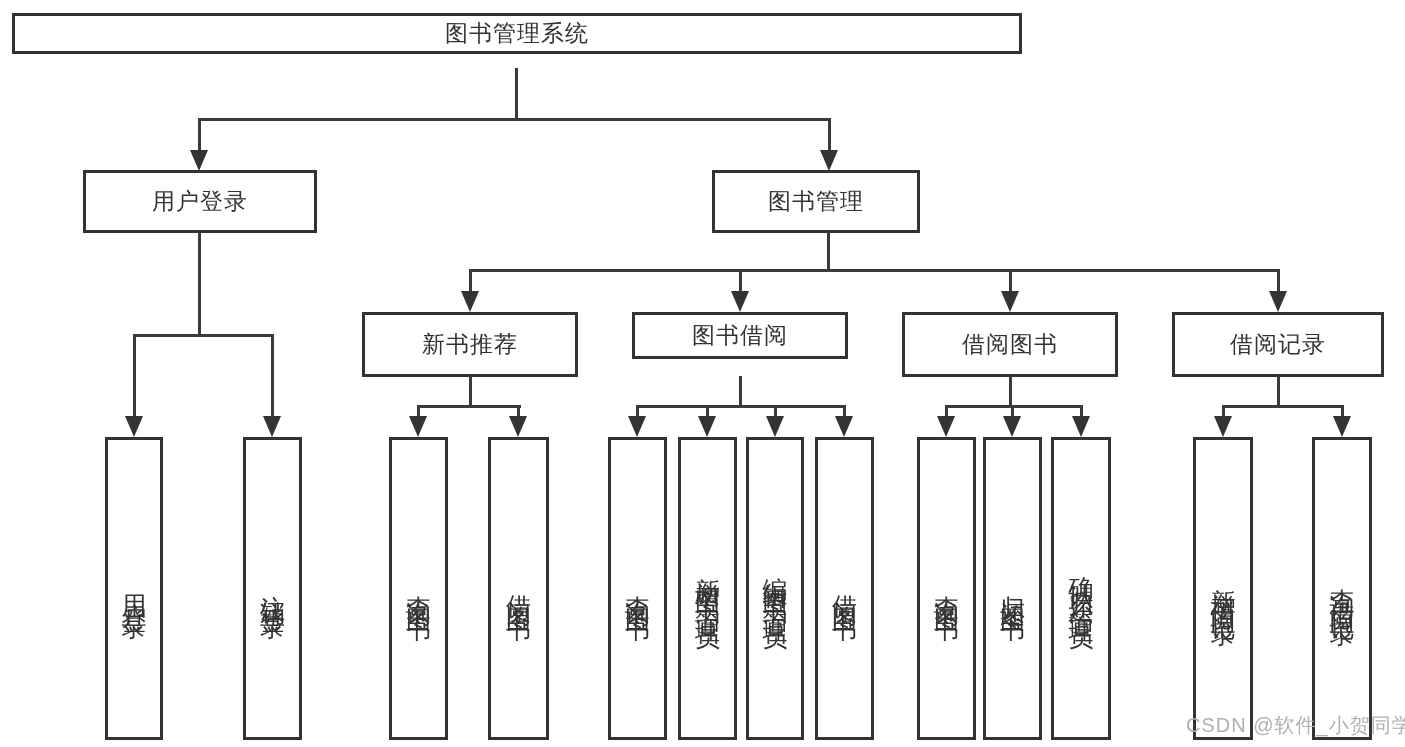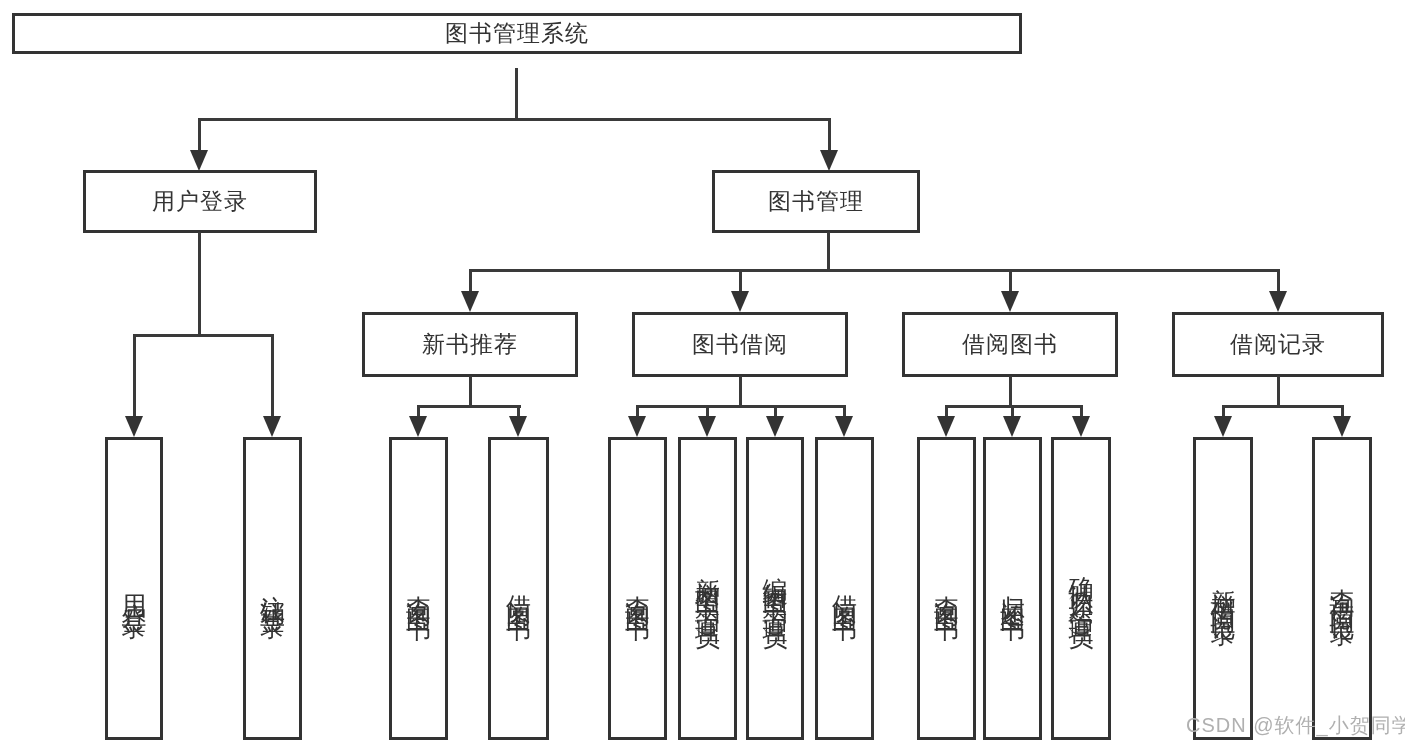--- a/index.html
+++ b/index.html
@@ -88,21 +88,21 @@
   <div class="v" style="left:739px;top:269px;width:3px;height:25px;"></div>
   <div class="arrow" style="left:731px;top:291px;"></div>
   <div class="v" style="left:1009px;top:269px;width:3px;height:25px;"></div>
   <div class="arrow" style="left:1001px;top:291px;"></div>
   <div class="v" style="left:1277px;top:269px;width:3px;height:25px;"></div>
   <div class="arrow" style="left:1269px;top:291px;"></div>
 
   <div class="node hnode" style="left:362px;top:312px;width:216px;height:65px;">
     <span>新书推荐</span>
   </div>
-  <div class="node hnode" style="left:632px;top:312px;width:216px;height:65px;">
+  <div class="node hnode" style="left:632px;top:312px;width:216px;height:47px;">
     <span>图书借阅</span>
   </div>
   <div class="node hnode" style="left:902px;top:312px;width:216px;height:65px;">
     <span>借阅图书</span>
   </div>
   <div class="node hnode" style="left:1172px;top:312px;width:212px;height:65px;">
     <span>借阅记录</span>
   </div>
 
   <div class="v" style="left:469px;top:376px;width:3px;height:32px;"></div>

